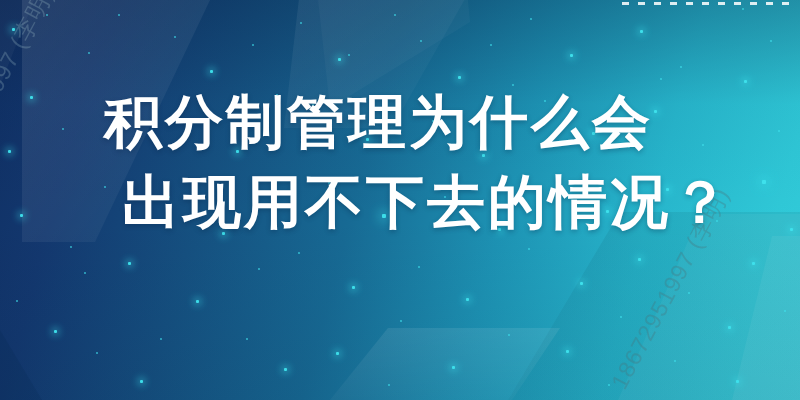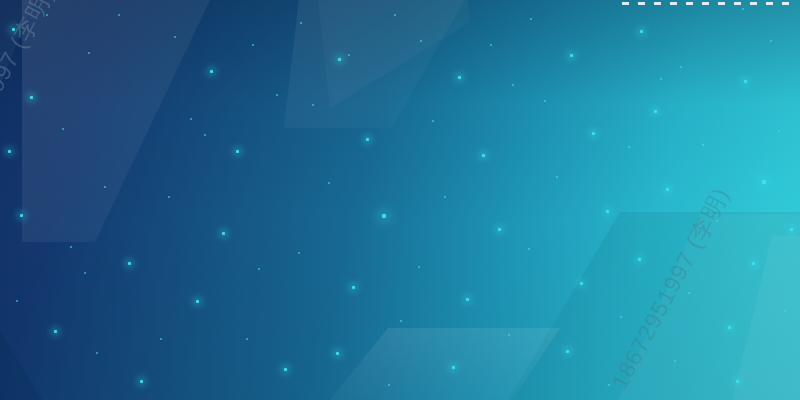--- a/index.html
+++ b/index.html
@@ -250,14 +250,18 @@
       <span class="star" style="left: 348px; top: 54px; width: 2px; height: 2px; background: rgb(63, 227, 238); opacity: 0.7;"></span>
       <span class="star" style="left: 490px; top: 44px; width: 2px; height: 2px; background: rgb(63, 227, 238); opacity: 0.7;"></span>
       <span class="star" style="left: 660px; top: 78px; width: 2px; height: 2px; background: rgb(63, 227, 238); opacity: 0.7;"></span>
     </div>
 
   <div class="top-dash"></div>
 
   <div class="wm wm-left">18672951997 (李明)</div>
   <div class="wm wm-right">18672951997 (李明)</div>
 
+  <div class="headline">
+    <span class="ln ln1">积分制管理为什么会</span>
+    <span class="ln ln2">出现用不下去的情况？</span>
+  </div>
 
 </div>
 
 </body></html>

